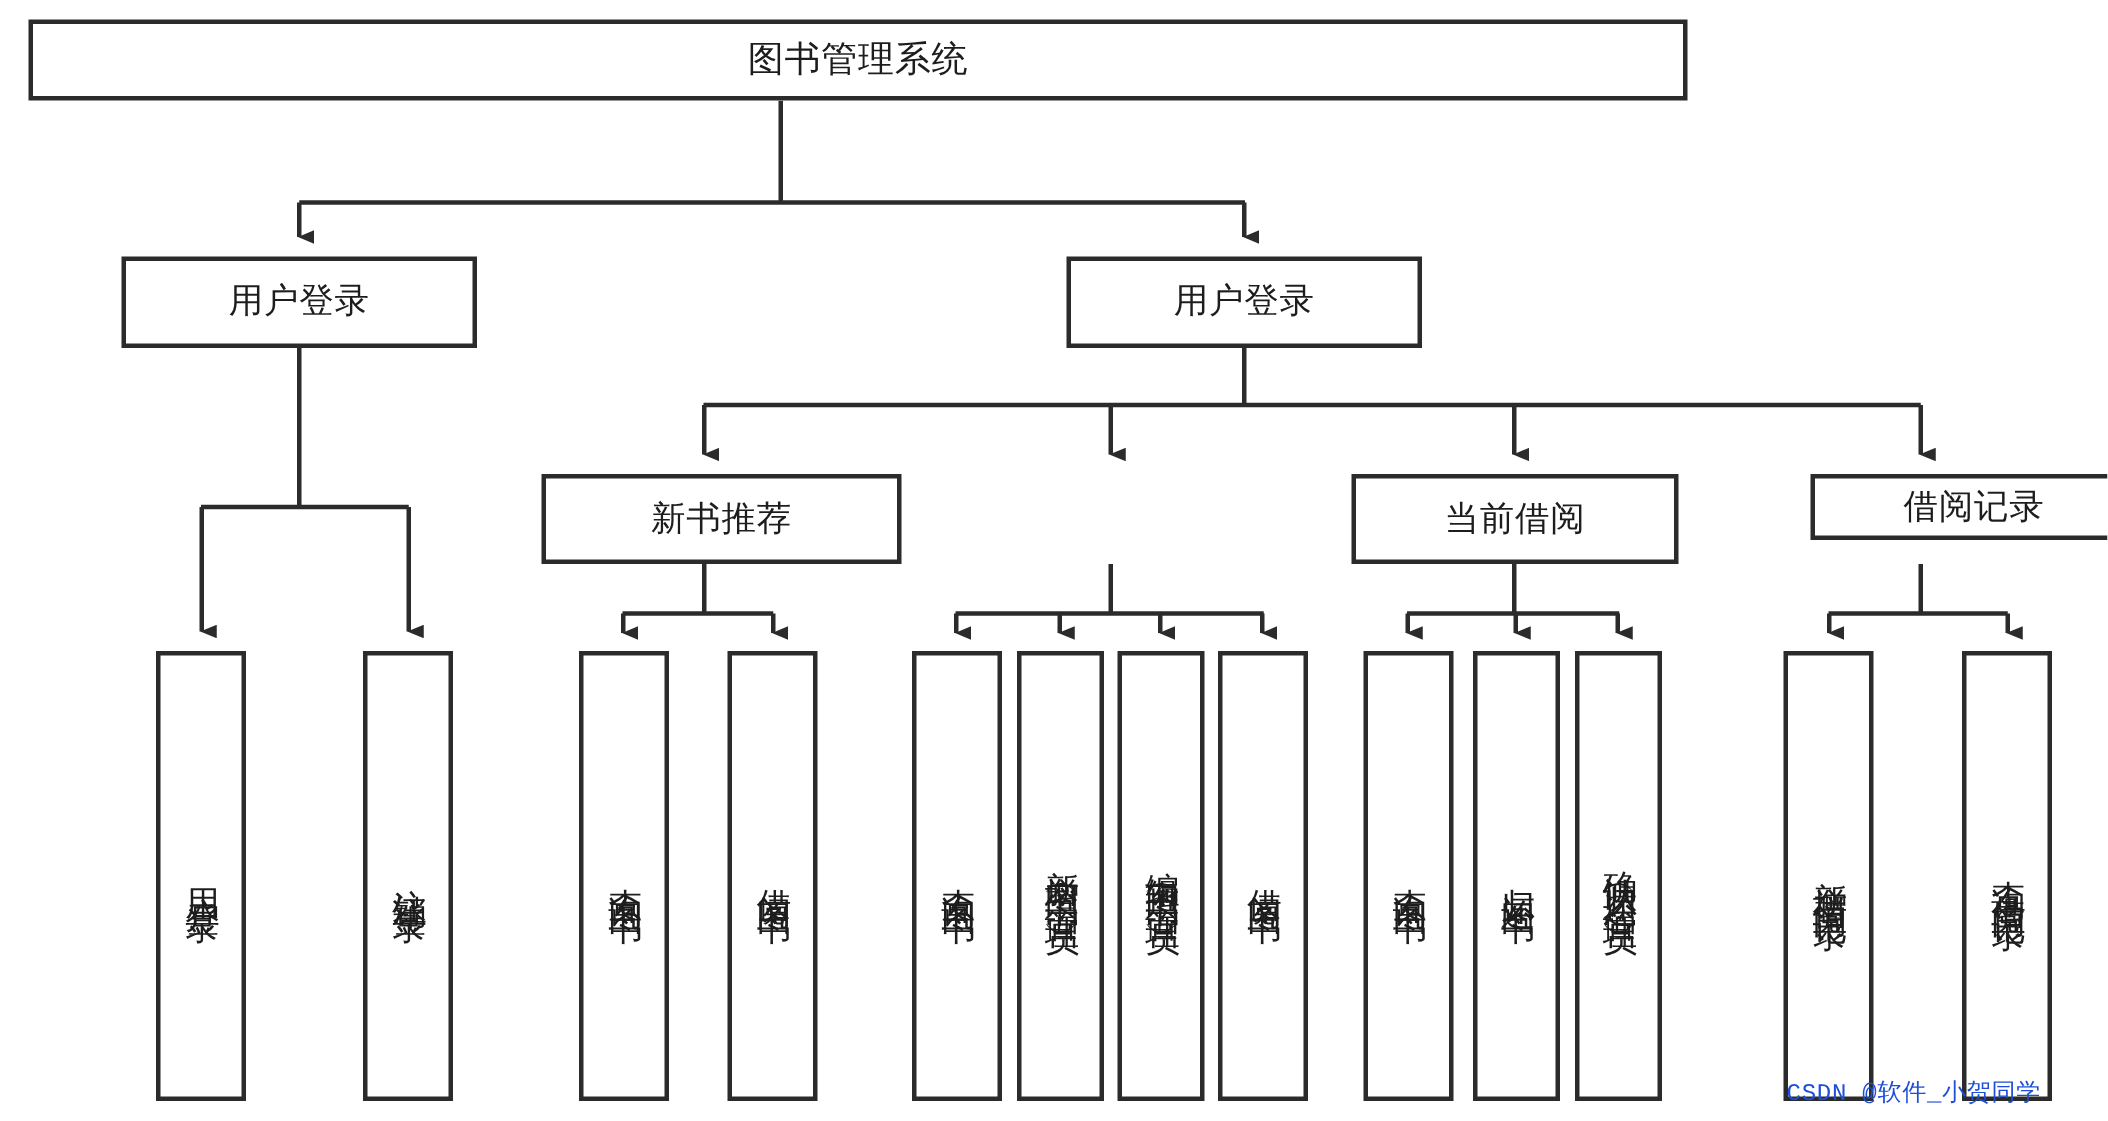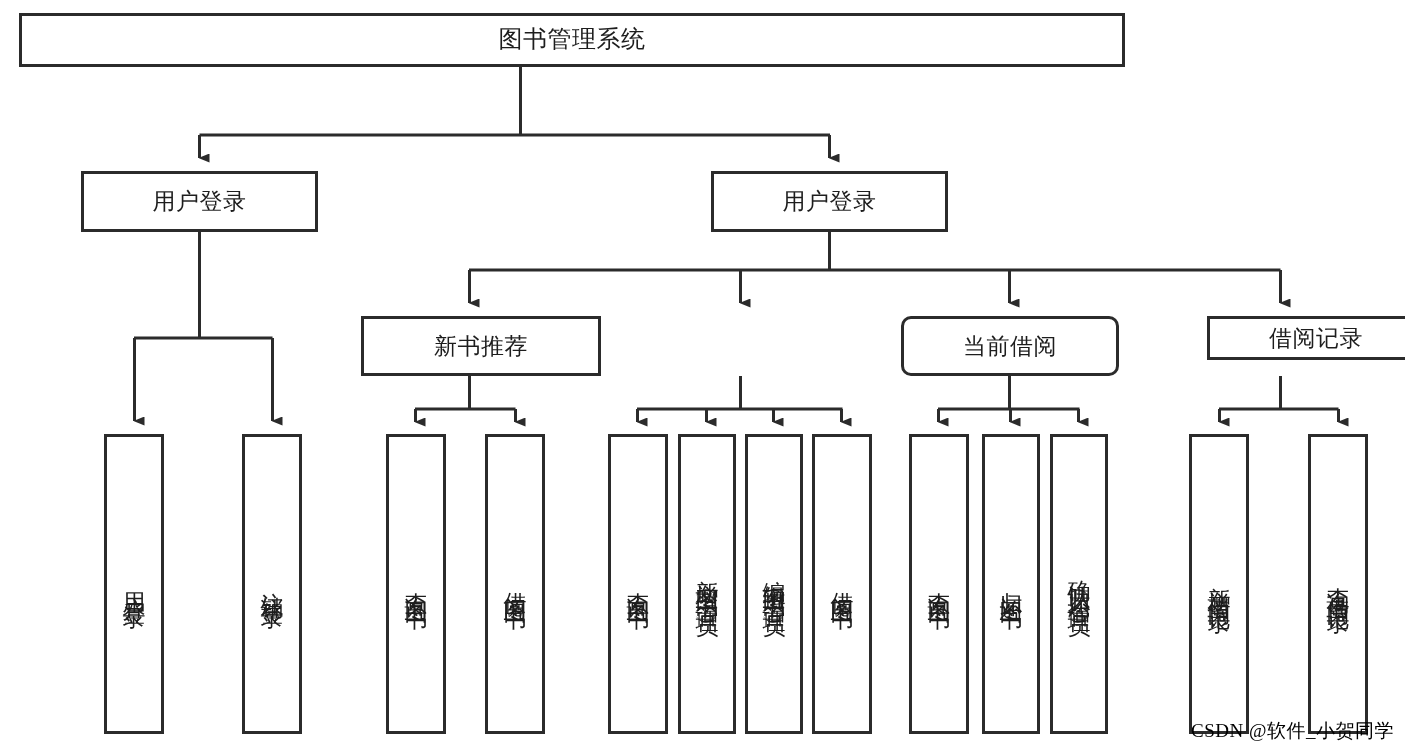--- a/index.html
+++ b/index.html
@@ -57,25 +57,25 @@
     writing-mode: vertical-rl;
     text-orientation: upright;
     font-size: 23px;
     letter-spacing: 5px;
     line-height: 1;
     white-space: nowrap;
     text-align: center;
   }
   .watermark {
     position: absolute;
-    font-size: 19px;
-    color: #000000;
+    font-size: 16px;
+    color: #1d4ed8;
     white-space: nowrap;
     letter-spacing: 0.5px;
-    font-family: Liberation Serif, serif;
+    font-family: Liberation Mono, monospace;
   }
 </style>
 </head>
 <body>
 
 <div id="diagram-root">
 
   <svg id="connector-layer" viewBox="0 0 1405 747" width="1405" height="747" xmlns="http://www.w3.org/2000/svg">
     <defs>
       <marker id="arrowhead" markerWidth="9" markerHeight="11" refX="4.5" refY="10" orient="auto" markerUnits="userSpaceOnUse">
@@ -133,21 +133,21 @@
   <div class="node horiz" style="left:81px; top:171px; width:237px; height:61px;">
     <span class="node-label">用户登录</span>
   </div>
   <div class="node horiz" style="left:711px; top:171px; width:237px; height:61px;">
     <span class="node-label">用户登录</span>
   </div>
 
   <div class="node horiz" style="left:361px; top:316px; width:240px; height:60px;">
     <span class="node-label">新书推荐</span>
   </div>
-  <div class="node horiz" style="left:901px; top:316px; width:218px; height:60px;border-radius:10px;">
+  <div class="node horiz" style="left:901px; top:316px; width:218px; height:60px;">
     <span class="node-label">当前借阅</span>
   </div>
   <div class="node horiz" style="left:1171px; top:316px; width:218px; height:44px;margin-left:36px;">
     <span class="node-label">借阅记录</span>
   </div>
 
   <div class="node vert" style="left:104px; top:434px; width:60px; height:300px;">
     <span class="node-label">用户登录</span>
   </div>
   <div class="node vert" style="left:242px; top:434px; width:60px; height:300px;">

